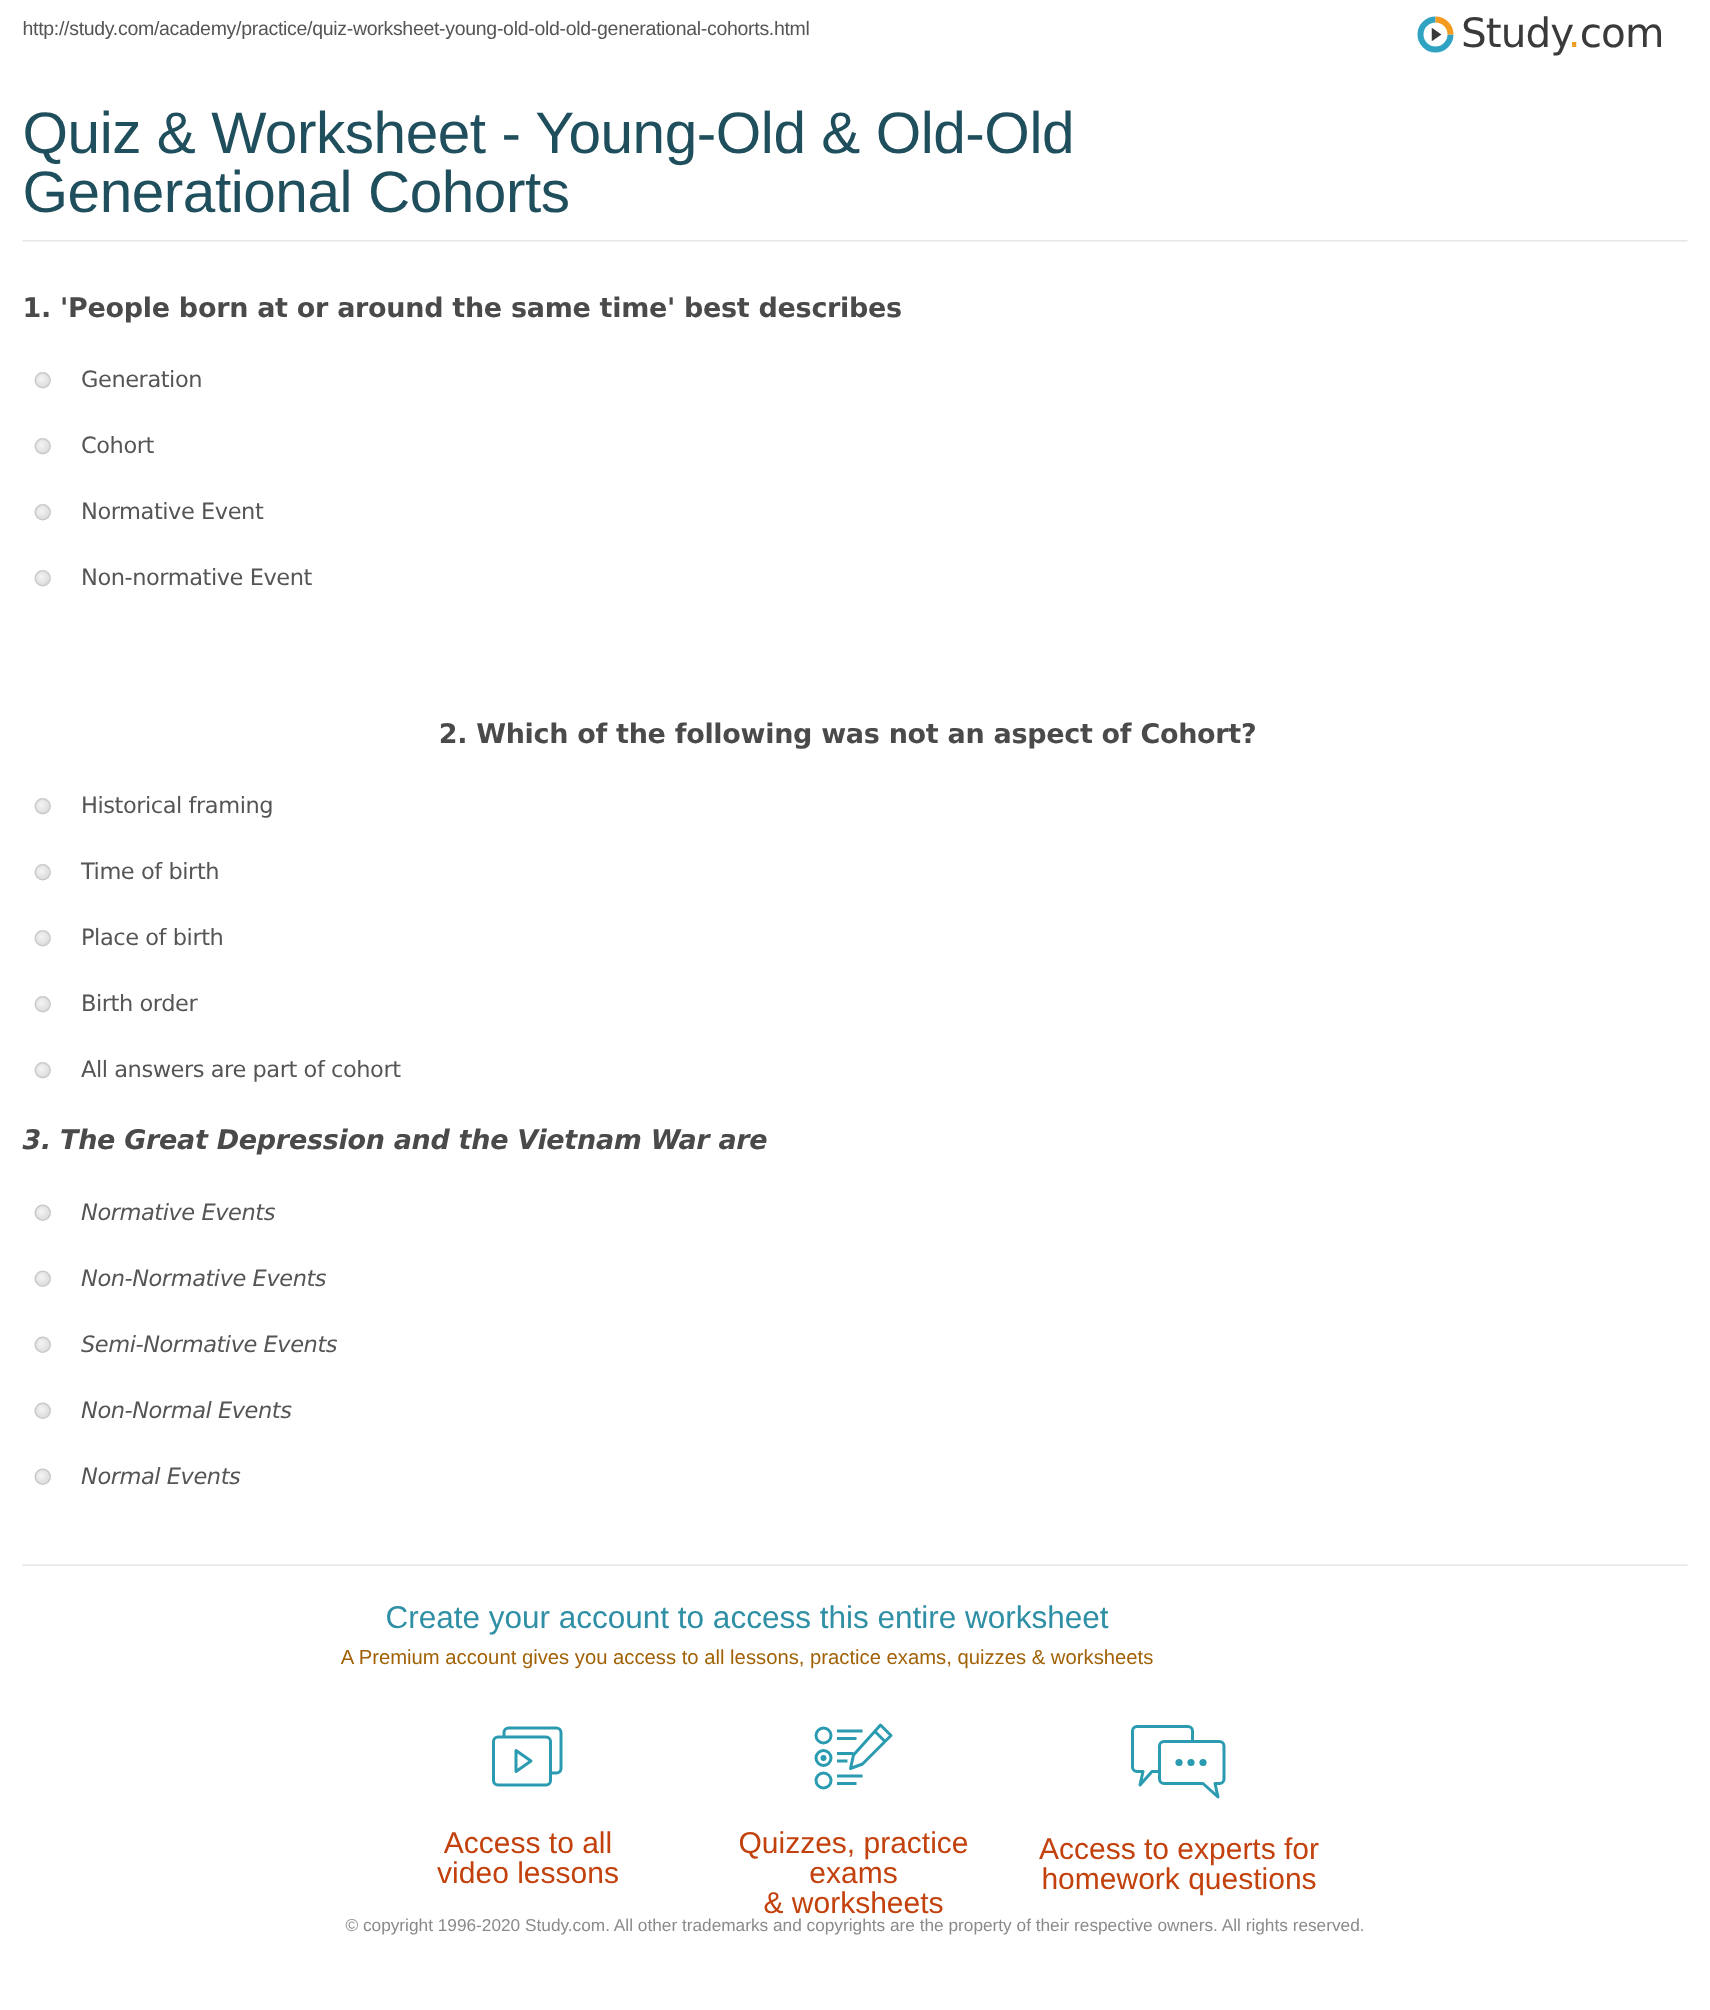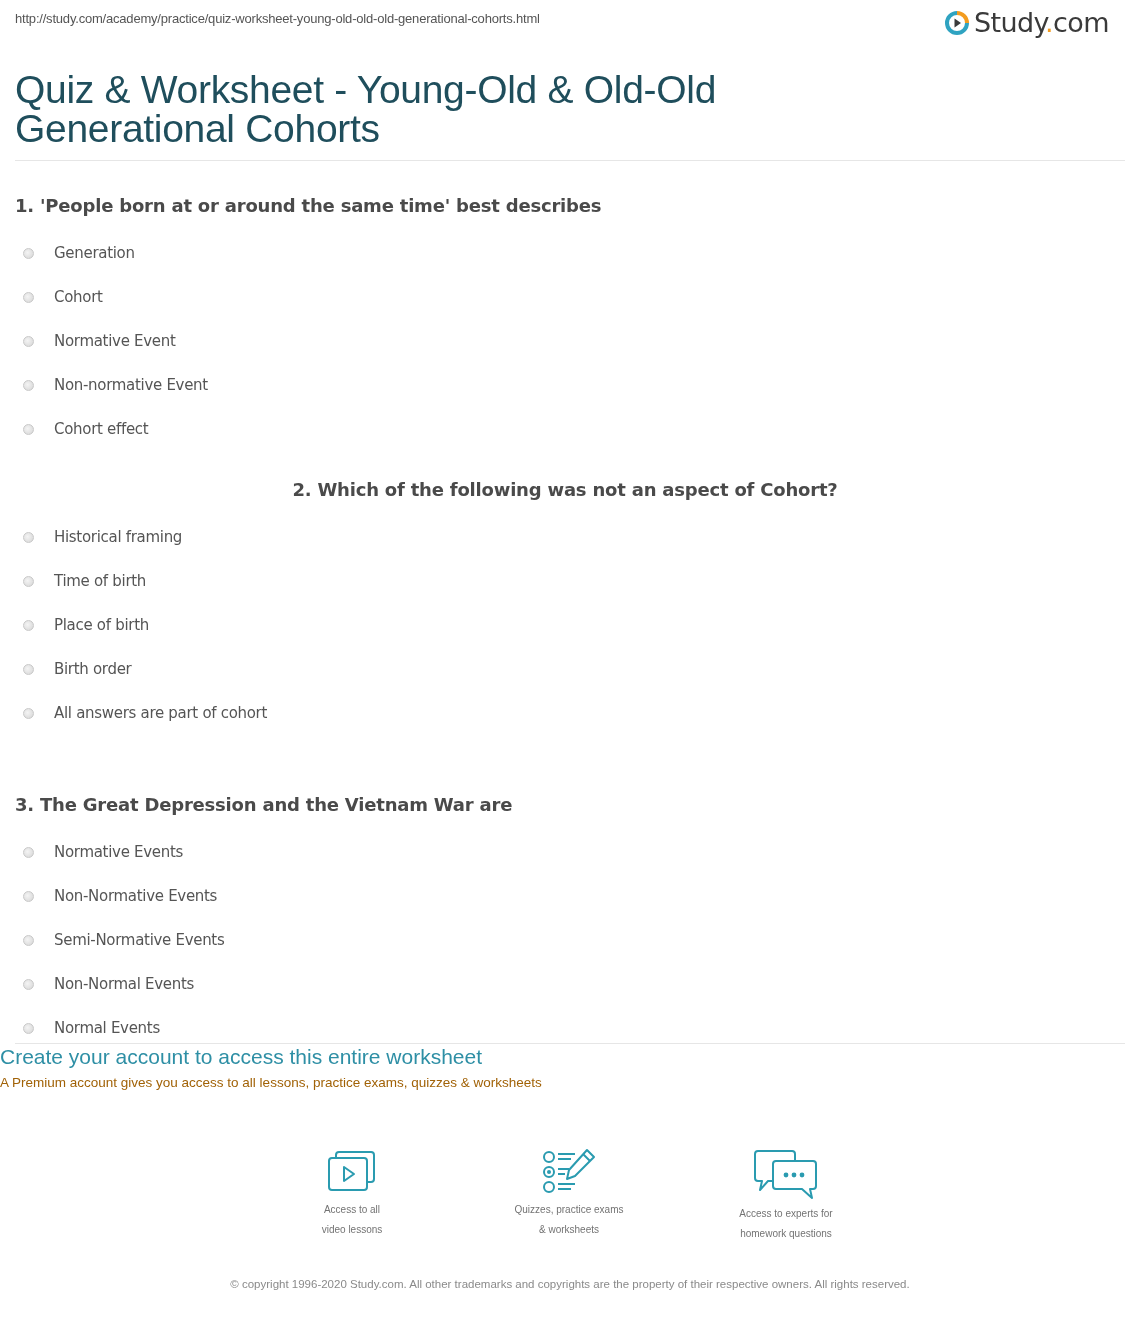--- a/index.html
+++ b/index.html
@@ -50,37 +50,37 @@
       width: 9px; height: 9px; border-radius: 50%;
       border: 1px solid #c9c9c9;
       background: radial-gradient(circle at 40% 40%, #f4f4f4 0%, #dedede 70%, #d0d0d0 100%);
       margin-left: 8px; margin-right: 20px;
       flex: 0 0 auto;
     }
     .opt-label {
       font-family: "DejaVu Sans", sans-serif;
       font-size: 15px; color: #555; letter-spacing: -0.3px;
     }
-    .cta { position: absolute; left: 0; top: 1044px; width: 996px; }
+    .cta { position: absolute; left: 0; top: 1066px; width: 996px; text-align: center; }
     .cta-title {
       font-family: "Liberation Sans", sans-serif;
       font-size: 21px; color: #2e8fa5; margin: 0; font-weight: normal; line-height: 26px;
     }
     .cta-sub {
       font-family: "Liberation Sans", sans-serif;
       font-size: 13.5px; color: #a16207; margin-top: 5px;
     }
     .features { position: absolute; top: 1148px; left: 0; width: 1140px; }
     .feature {
       position: absolute; width: 200px; text-align: center;
     }
     .feature svg { display: block; margin: 0 auto; }
     .feature-label {
       font-family: "Liberation Sans", sans-serif;
-      font-size: 10px; color: #737373; line-height: 20px; margin-top: 4px;
+      font-size: 20px; color: #c2410c; line-height: 20px; margin-top: 23px;
     }
     .footer {
       position: absolute; top: 1276px; left: 215px; width: 710px;
       text-align: center;
       font-family: "Liberation Sans", sans-serif;
       font-size: 11.5px; color: #8a8a8a; line-height: 17px;
     }
   </style>
 </head>
 <body>
@@ -111,24 +111,20 @@
       <span class="opt-label">Cohort</span>
     </div>
   <div class="option">
       <span class="radio"></span>
       <span class="opt-label">Normative Event</span>
     </div>
   <div class="option">
       <span class="radio"></span>
       <span class="opt-label">Non-normative Event</span>
     </div>
-  <div class="option">
-      <span class="radio"></span>
-      <span class="opt-label">Cohort effect</span>
-    </div>
 </div>
 
 <div class="question" style="top:479px;text-align:center;">
   <h2 class="q-title">2. Which of the following was not an aspect of Cohort?</h2>
   <div class="option">
       <span class="radio"></span>
       <span class="opt-label">Historical framing</span>
     </div>
   <div class="option">
       <span class="radio"></span>
@@ -141,21 +137,21 @@
   <div class="option">
       <span class="radio"></span>
       <span class="opt-label">Birth order</span>
     </div>
   <div class="option">
       <span class="radio"></span>
       <span class="opt-label">All answers are part of cohort</span>
     </div>
 </div>
 
-<div class="question" style="top:794px;">
+<div class="question" style="top:750px;font-style:italic;">
   <h2 class="q-title">3. The Great Depression and the Vietnam War are</h2>
   <div class="option">
       <span class="radio"></span>
       <span class="opt-label">Normative Events</span>
     </div>
   <div class="option">
       <span class="radio"></span>
       <span class="opt-label">Non-Normative Events</span>
     </div>
   <div class="option">

